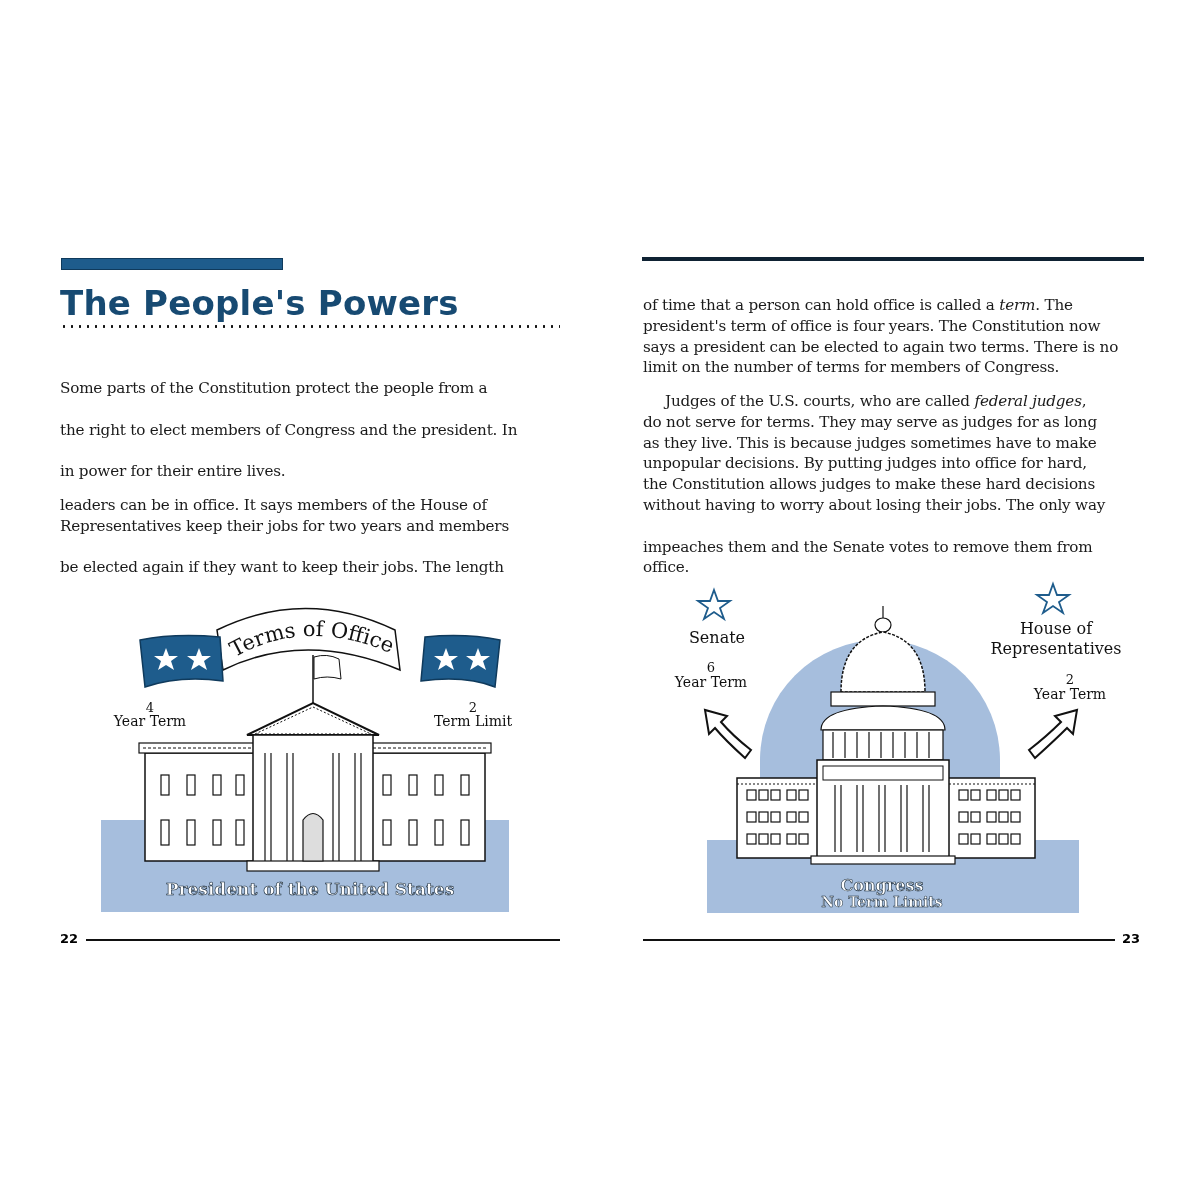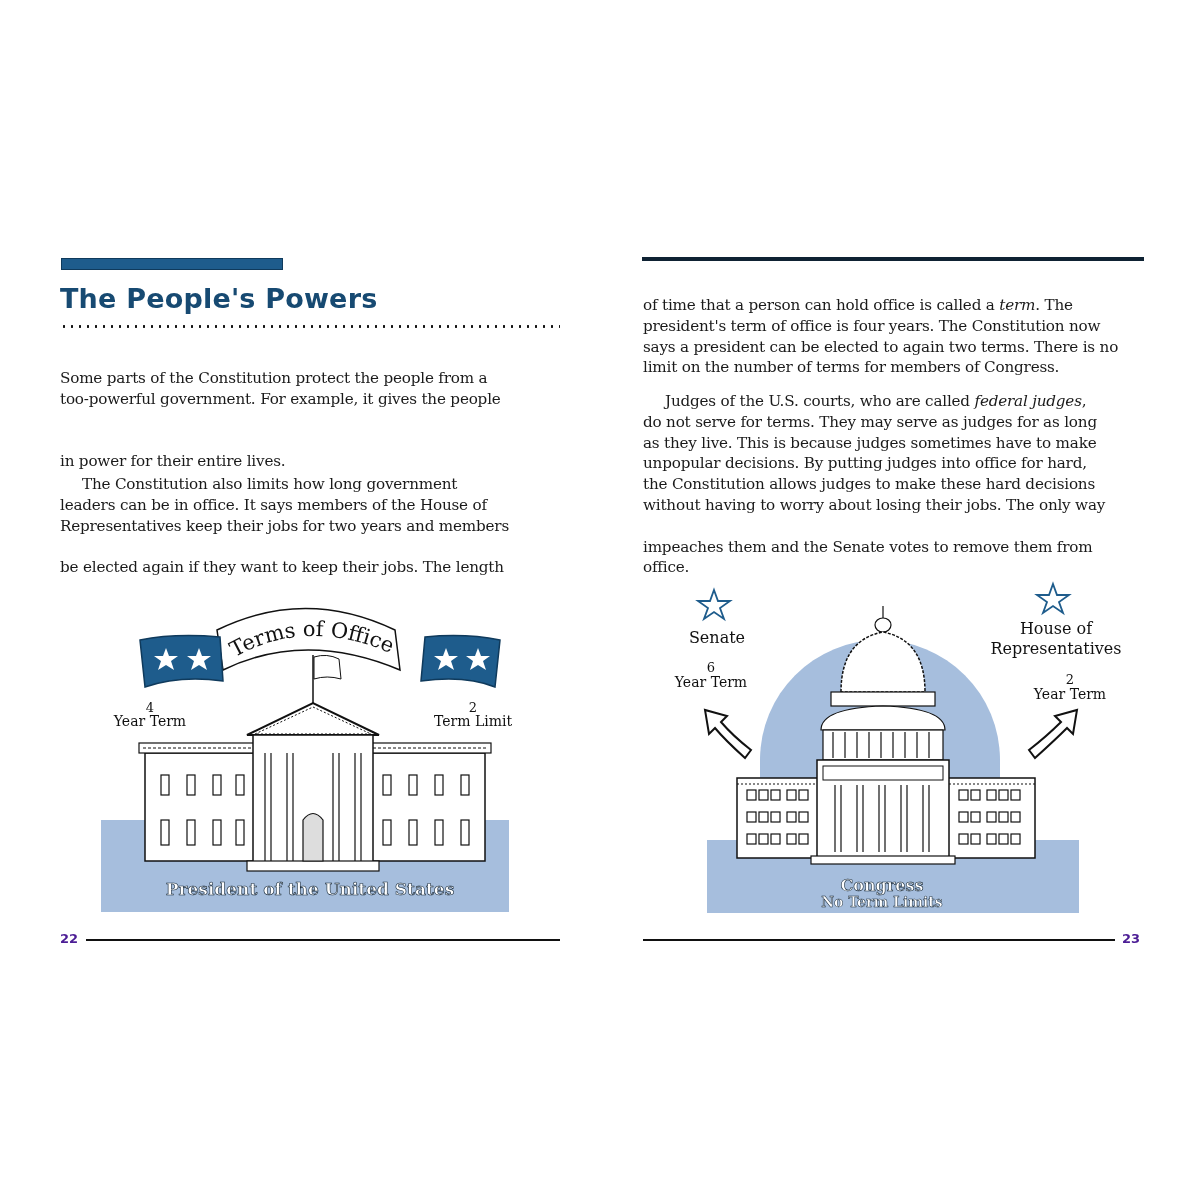--- a/index.html
+++ b/index.html
@@ -5,59 +5,59 @@
   html, body { margin: 0; padding: 0; background: #ffffff; }
   body { width: 1200px; height: 1200px; position: relative; overflow: hidden;
          font-family: "DejaVu Serif", "Liberation Serif", serif; color: #1a1a1a; }
   .page { position: absolute; top: 0; height: 1200px; }
   .left { left: 0; width: 600px; }
   .right { left: 600px; width: 600px; }
 
   .title-bar { position: absolute; left: 61px; top: 258px; width: 222px; height: 12px;
                background: #1e5c8c; border: 1px solid #0f3a5c; box-sizing: border-box; }
   .title { position: absolute; left: 60px; top: 283px; margin: 0;
-           font-family: "DejaVu Sans", sans-serif; font-weight: 900; font-size: 27px;
+           font-family: "DejaVu Sans", sans-serif; font-weight: 900; font-size: 34px;
            color: #174a72; letter-spacing: 0.2px; }
   .dots { position: absolute; left: 60px; top: 325px; width: 500px; height: 3px;
           background-image: radial-gradient(circle, #111 1.1px, transparent 1.3px);
           background-size: 8px 3px; }
 
   .para { position: absolute; margin: 0; font-size: 15.2px; line-height: 20.8px;
           letter-spacing: -0.2px; }
   .para .indent { display: inline-block; width: 22px; }
 
   .rule-top { position: absolute; left: 42px; top: 257px; width: 502px; height: 4px;
               background: #0f2233; }
 
   .footer-rule { position: absolute; height: 2px; background: #111; top: 939px; }
   .page-num { position: absolute; top: 931px; font-family: "DejaVu Sans", sans-serif;
-              font-weight: 900; font-size: 13px; color: #4c1d95; }
+              font-weight: 900; font-size: 13px; color: #000000; }
 
   
   .illus { position: absolute; }
   .svg-label { font-family: "DejaVu Serif", serif; }
 </style>
 </head>
 <body>
 
 <div class="page left">
   <div class="title-bar"></div>
   <h1 class="title">The People's Powers</h1>
   <div class="dots"></div>
 
-  <p class="para" style="left:60px; top:368px; width:500px;">
+  <p class="para" style="left:60px; top:378px; width:500px;">
     <span>Some parts of the Constitution protect the people from a</span><br>
-    <span>too-powerful government. For example, it gives the people</span><br>
-    <br>
+    <br>
+    <span>the right to elect members of Congress and the president. In</span><br>
     <br>
     <span>in power for their entire lives.</span>
   </p>
 
   <p class="para" style="left:60px; top:474px; width:500px;">
-    <span class="indent"></span><span>The Constitution also limits how long government</span><br>
+    <span class="indent"></span><br>
     <span>leaders can be in office. It says members of the House of</span><br>
     <span>Representatives keep their jobs for two years and members</span><br>
     <br>
     <span>be elected again if they want to keep their jobs. The length</span>
   </p>
 
   <svg class="illus" style="left:95px; top:595px;" width="420" height="325" viewBox="0 0 420 325">
 
     <rect x="6" y="225" width="408" height="92" fill="#a6bedd"></rect>
 

